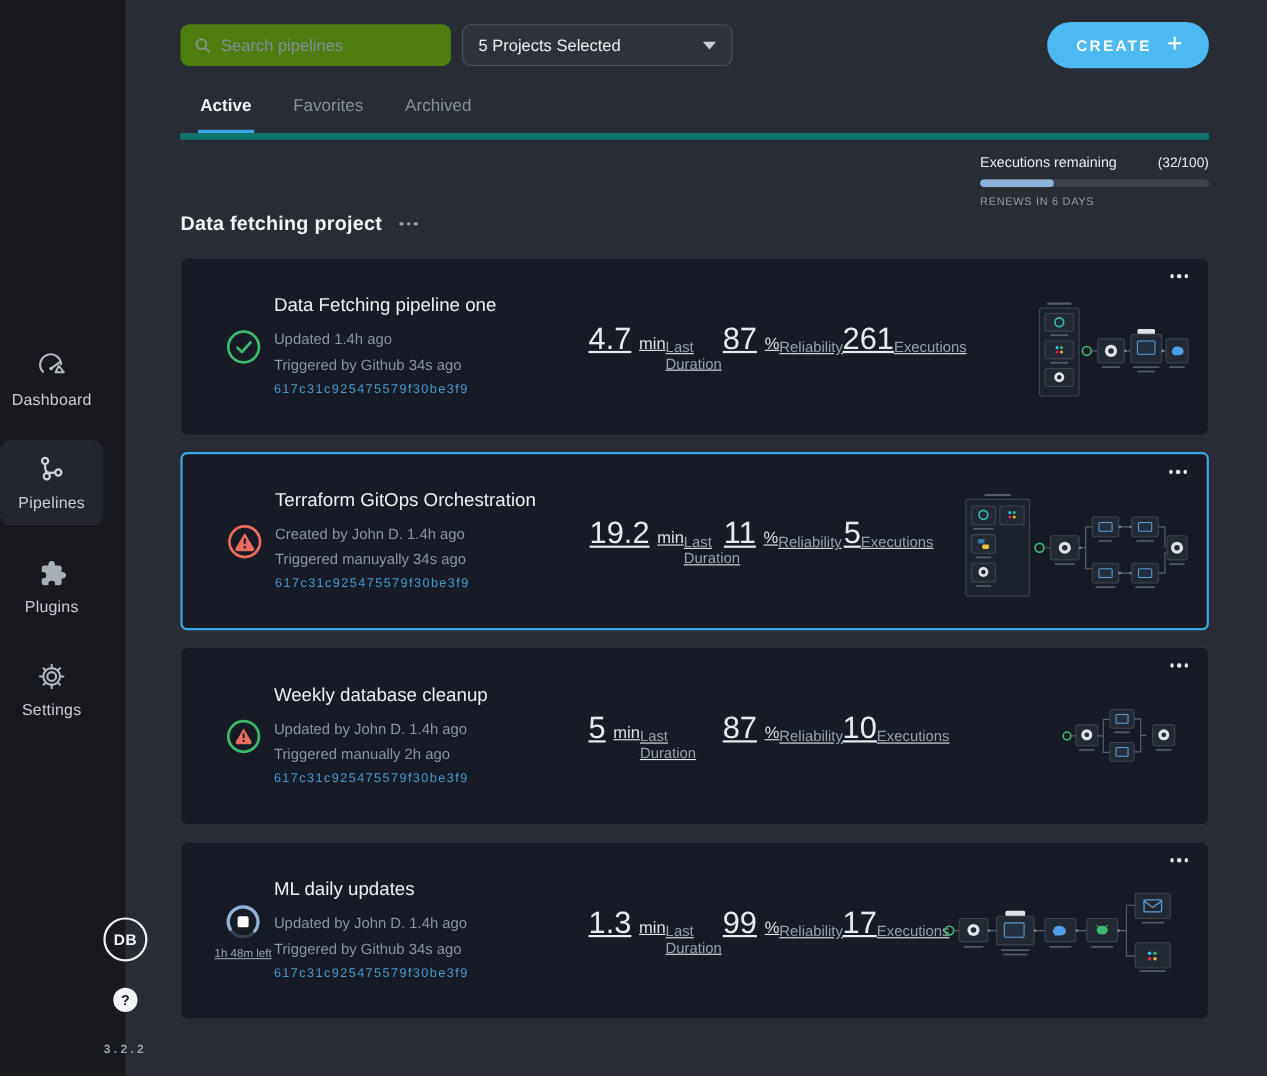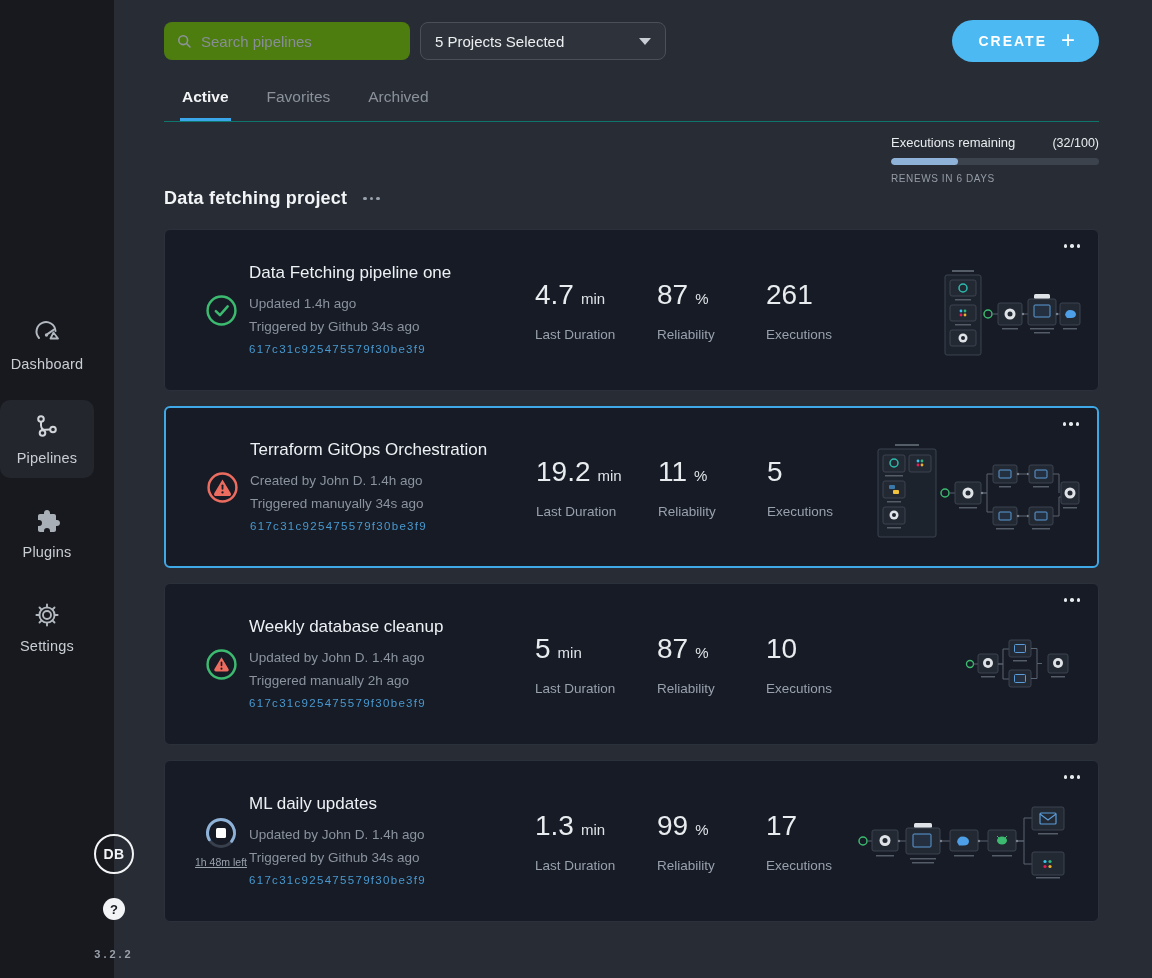--- a/index.html
+++ b/index.html
@@ -56,21 +56,21 @@
     border-top:7px solid #c9ced4;
   }
   .create-btn {
     margin-left:auto; height:42px; padding:0 22px 0 26px; border-radius:21px; border:none;
     background:#4cb9f3; color:#fff; font-family:inherit; font-size:14px; font-weight:bold;
     letter-spacing:2px; display:flex; align-items:center; gap:14px; cursor:pointer;
   }
   .create-plus { font-size:24px; font-weight:normal; line-height:1; margin-top:-2px; }
 
   
-  .tabs { display:flex; gap:34px; margin-top:26px; border-bottom:1px solid #0f766e; padding-left:16px; }
+  .tabs { display:flex; gap:34px; margin-top:26px; border-bottom:6px solid #0f766e; padding-left:16px; }
   .tab { font-size:15.5px; color:#8a919b; padding:0 2px 12px; cursor:pointer; border-bottom:3px solid transparent; }
   .tab.active { color:#f2f4f6; font-weight:bold; border-bottom-color:#3ba6ea; }
 
   
   .usage-row { display:flex; justify-content:flex-end; margin-top:13px; }
   .usage { width:208px; }
   .usage-top { display:flex; justify-content:space-between; align-items:baseline; }
   .usage-label { font-size:13px; color:#e9ecef; }
   .usage-count { font-size:12.5px; color:#e9ecef; }
   .usage-track { margin-top:8px; height:7px; border-radius:4px; background:#3c434d; overflow:hidden; }
@@ -92,21 +92,21 @@
   }
   .card.selected { border:2px solid #3fa9e8; }
   .card-menu { position:absolute; top:10px; right:16px; }
   .icon-col { width:56px; min-width:56px; display:flex; flex-direction:column; align-items:center; gap:5px; position:relative; }
   .time-left { font-size:10.5px; color:#9aa2ad; white-space:nowrap;text-decoration:underline; }
   .text-col { width:286px; min-width:286px; padding-right:10px; }
   .card-title { font-size:17px; color:#eef1f4; margin-bottom:9px; }
   .card-meta { font-size:13.5px; color:#8b939f; line-height:23px; }
   .card-hash { font-size:11.5px; color:#4899d0; letter-spacing:1.3px; margin-top:5px; display:inline-block; cursor:pointer; }
   .stats { display:flex; }
-  .stat { display:flex; flex-direction:column; }
+  .stat { display:flex; flex-direction:row;text-decoration:underline; }
   .stat.w1 { width:122px; } .stat.w2 { width:109px; } .stat.w3 { width:90px; }
   .stat-top { display:flex; align-items:baseline; gap:7px; }
   .stat-value { font-size:28px; color:#e9ecef; }
   .stat-unit { font-size:15px; color:#dfe3e7; }
   .stat-label { font-size:13.5px; color:#98a1ad; margin-top:16px; }
   .thumb { margin-left:auto; margin-right:16px; display:flex; align-items:center; }
 
   
   .t-node { fill:#232933; stroke:#3d4450; stroke-width:1; }
   .t-panel { fill:#1d232d; stroke:#3d4450; stroke-width:1; }

